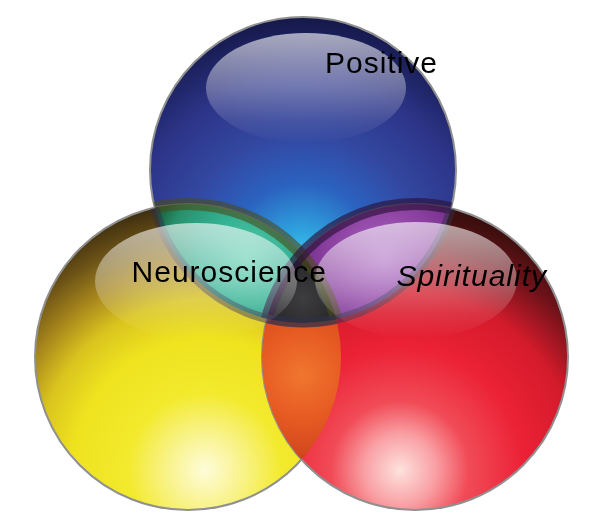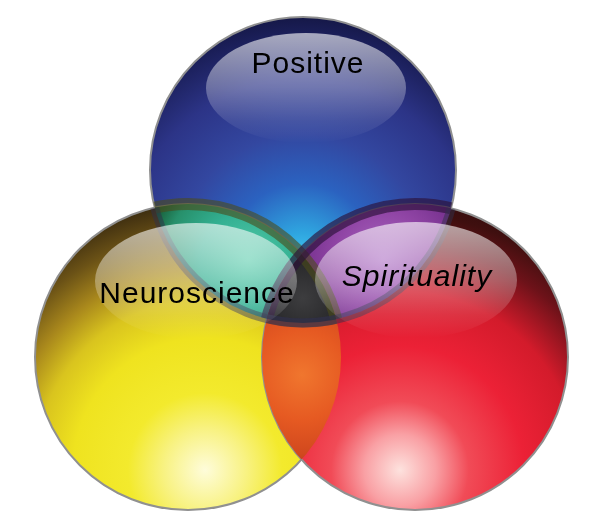--- a/index.html
+++ b/index.html
@@ -21,27 +21,27 @@
     top: 0;
     width: 601px;
     height: 527px;
   }
   .venn-label {
     position: absolute;
     color: #000000;
     font-size: 30px;
     line-height: 30px;
     letter-spacing: 1px;
-    text-align: center;
+    text-align: right;
     white-space: nowrap;
     user-select: none;
   }
   .venn-label span { display: block; }
   #label-positive { left: 178px; top: 48px;  width: 260px; }
-  #label-neuro    { left: 67px;  top: 278px; width: 260px; }
+  #label-neuro    { left: 67px;  top: 257px; width: 260px; }
   #label-spirit   { left: 287px; top: 261px; width: 260px; font-style: italic; }
   .mult { mix-blend-mode: multiply; }
 </style>
 </head>
 <body>
 
 <div class="canvas">
 
   <svg class="venn-svg" viewBox="0 0 601 527" aria-hidden="true">
     <defs>

